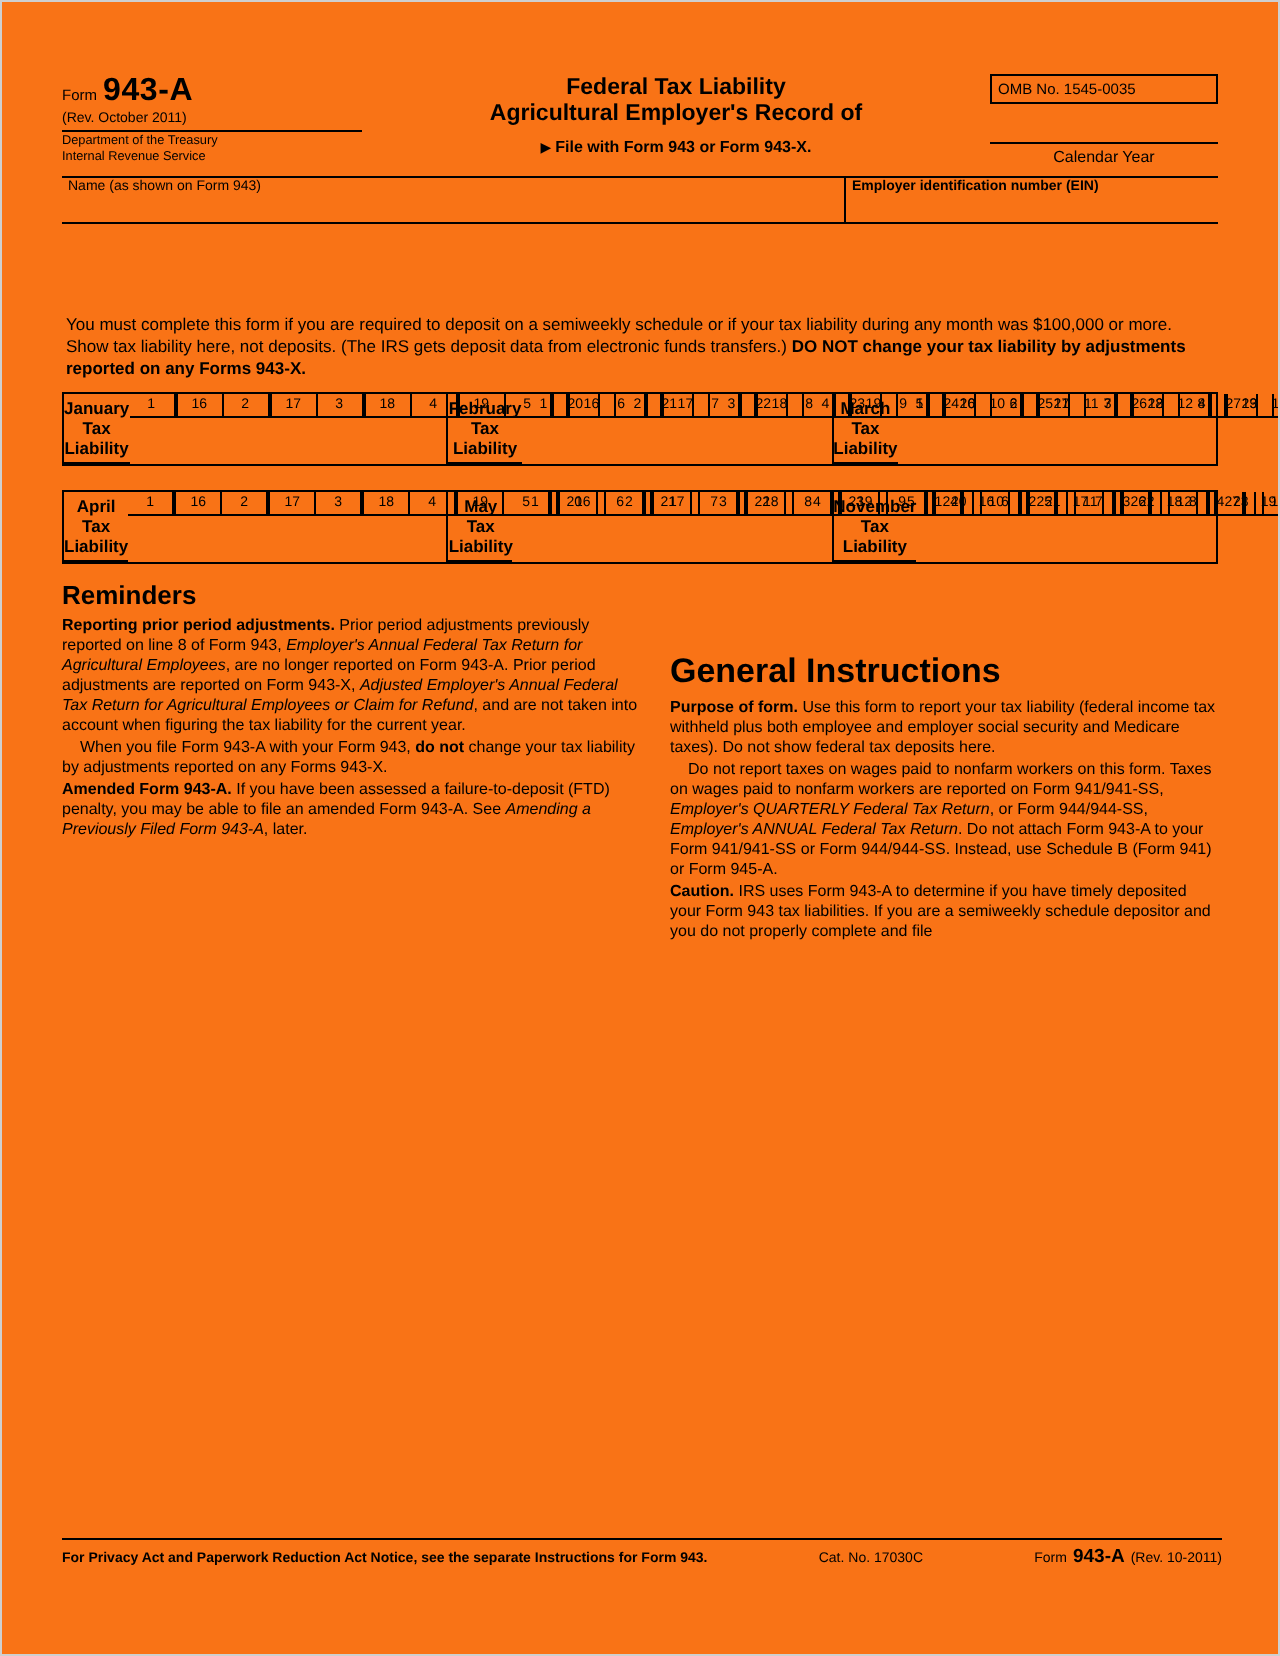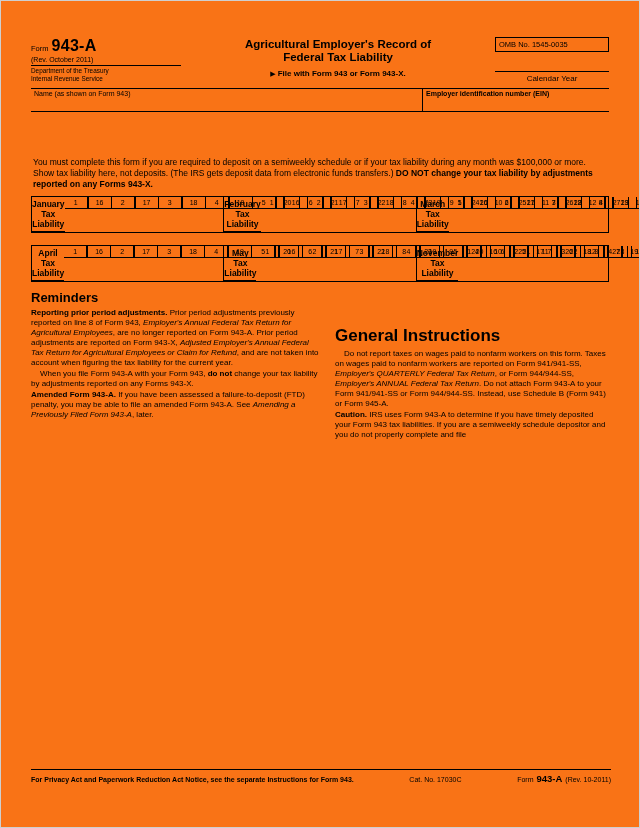--- a/index.html
+++ b/index.html
@@ -83,22 +83,22 @@
         <span class="form-word">Form</span>
         <span class="form-num">943-A</span>
       </div>
       <div class="rev">(Rev. October 2011)</div>
       <div class="agency">
         <div>Department of the Treasury</div>
         <div>Internal Revenue Service</div>
       </div>
     </div>
     <div class="hdr-center">
+      <div class="title">Federal Tax Liability</div>
       <div class="title">Agricultural Employer's Record of</div>
-      <div class="title">Federal Tax Liability</div>
       <div class="file-with">
         <span class="file-arrow">▶</span><span>File with Form 943 or Form 943-X.</span>
       </div>
     </div>
     <div class="hdr-right">
       <div class="omb">OMB No. 1545-0035</div>
       <div class="year-entry"></div>
       <div class="cal-label">Calendar Year</div>
     </div>
   </div>
@@ -755,20 +755,21 @@
       <div class="h-rem">Reminders</div>
       <div>
           <p class="ip"><span class="b ">Reporting prior period adjustments.</span><span> Prior period adjustments previously reported on line 8 of Form 943, </span><span class="i">Employer's Annual Federal Tax Return for Agricultural Employees</span><span>, are no longer reported on Form 943-A. Prior period adjustments are reported on Form 943-X, </span><span class="i">Adjusted Employer's Annual Federal Tax Return for Agricultural Employees or Claim for Refund</span><span>, and are not taken into account when figuring the tax liability for the current year.</span></p>
           <p class="ip indent"><span>When you file Form 943-A with your Form 943, </span><span class="b ">do not</span><span> change your tax liability by adjustments reported on any Forms 943-X.</span></p>
           <p class="ip"><span class="b ">Amended Form 943-A.</span><span> If you have been assessed a failure-to-deposit (FTD) penalty, you may be able to file an amended Form 943-A. See </span><span class="i">Amending a Previously Filed Form 943-A</span><span>, later.</span></p>
         </div>
     </div>
     <div class="col-r">
       <div class="h-gen">General Instructions</div>
       <div>
+          <p class="ip"><span class="b ">Purpose of form.</span><span> Use this form to report your tax liability (federal income tax withheld plus both employee and employer social security and Medicare taxes). Do not show federal tax deposits here.</span></p>
           <p class="ip indent"><span>Do not report taxes on wages paid to nonfarm workers on this form. Taxes on wages paid to nonfarm workers are reported on Form 941/941-SS, </span><span class="i">Employer's QUARTERLY Federal Tax Return</span><span>, or Form 944/944-SS, </span><span class="i">Employer's ANNUAL Federal Tax Return</span><span>. Do not attach Form 943-A to your Form 941/941-SS or Form 944/944-SS. Instead, use Schedule B (Form 941) or Form 945-A.</span></p>
           <p class="ip"><span class="b ">Caution.</span><span> IRS uses Form 943-A to determine if you have timely deposited your Form 943 tax liabilities. If you are a semiweekly schedule depositor and you do not properly complete and file</span></p>
         </div>
     </div>
   </div>
 
   <div class="pfoot">
     <span class="pf-privacy">For Privacy Act and Paperwork Reduction Act Notice, see the separate Instructions for Form 943.</span>
     <span>Cat. No. 17030C</span>
     <span class="pf-form">

